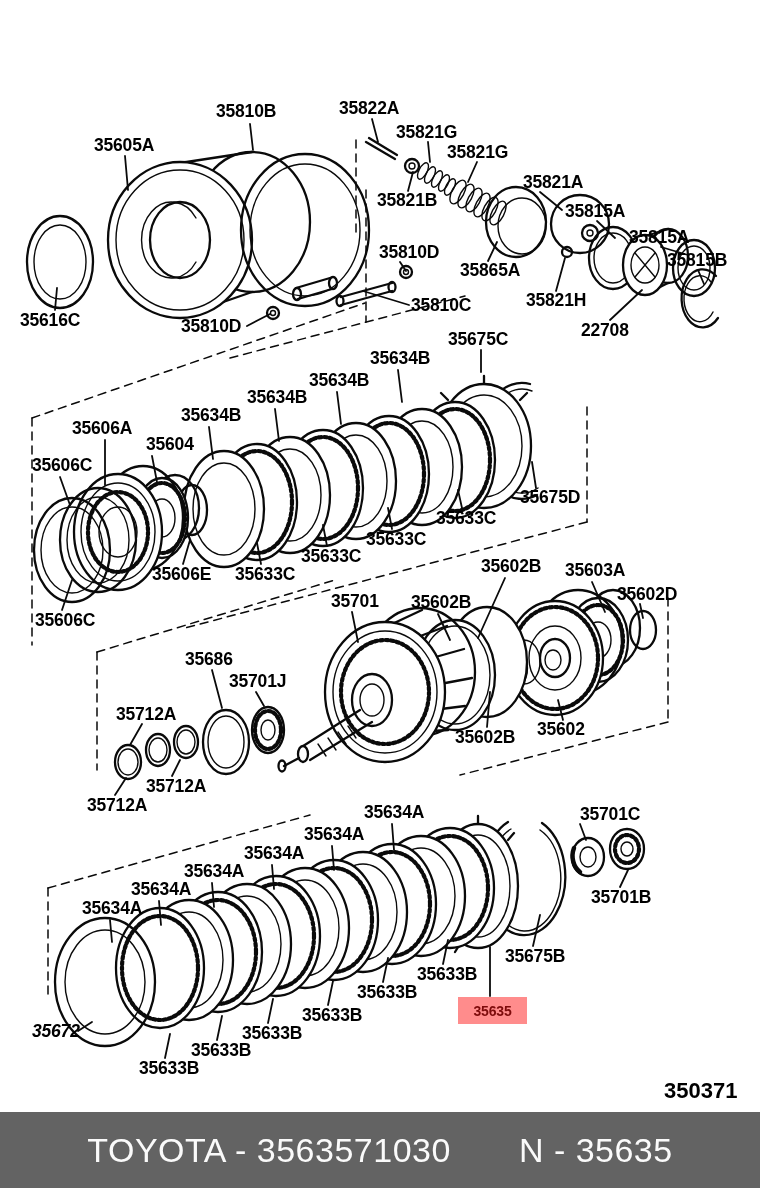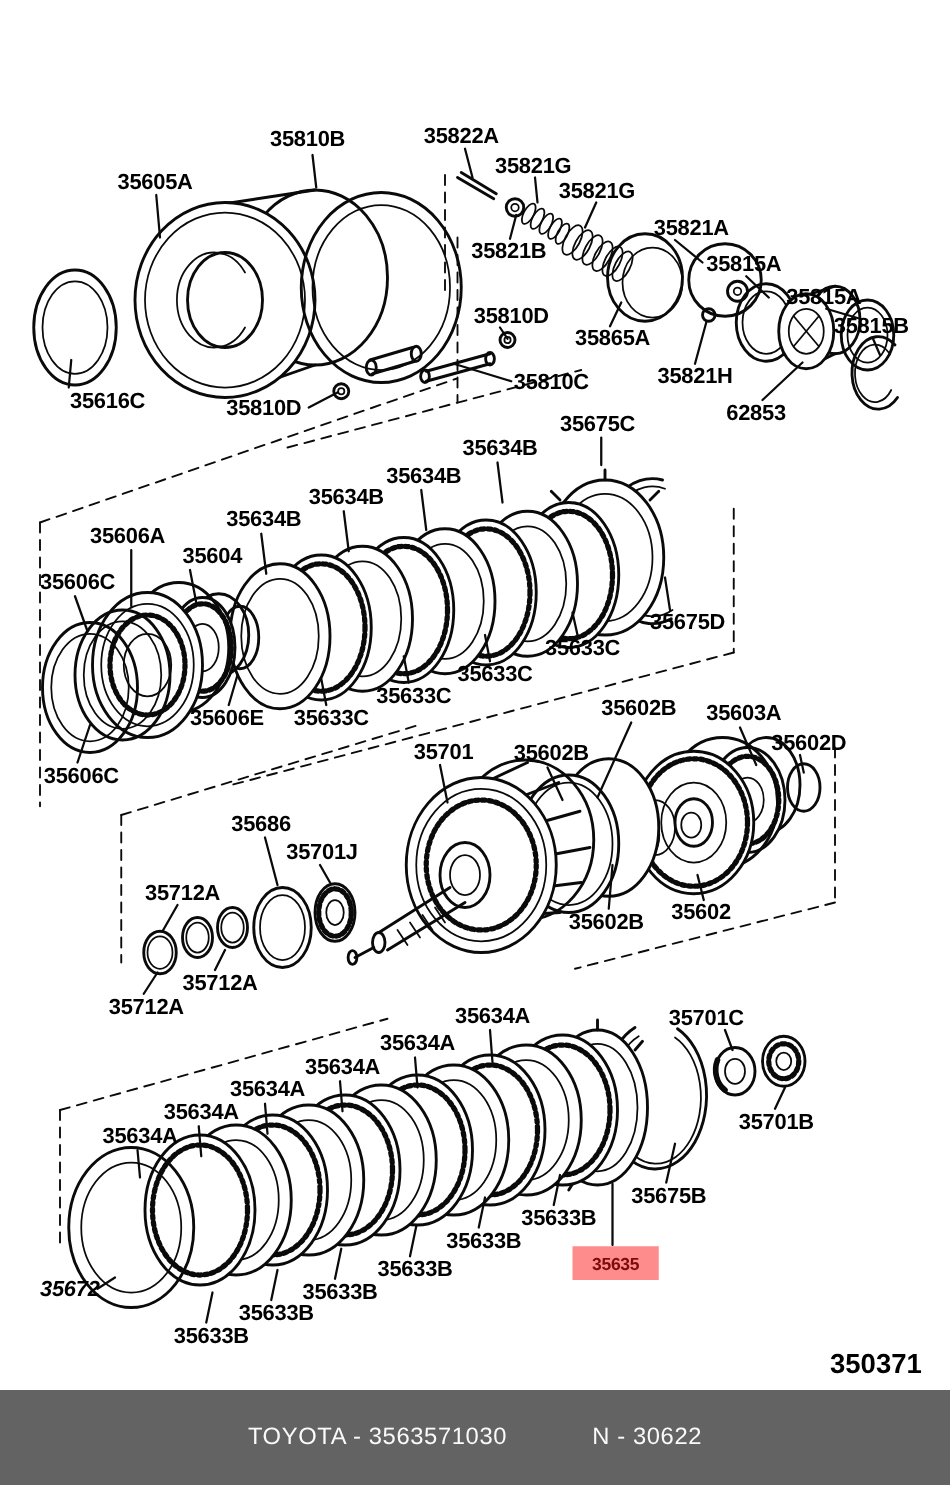--- a/index.html
+++ b/index.html
@@ -14,21 +14,21 @@
   svg .leader{stroke-width:1.8;}
   svg .dashline{stroke-width:1.5;stroke-dasharray:8 6;}
   svg .crescent{stroke-width:4.5;}
   .plabel{position:absolute;font-weight:700;font-size:17.5px;line-height:1;
           color:#000;white-space:nowrap;letter-spacing:-0.2px;}
   .highlight{position:absolute;display:flex;align-items:center;justify-content:center;
              font-weight:700;font-size:14px;letter-spacing:-0.2px;}
   .refnum{position:absolute;left:664px;top:1078px;font-weight:700;font-size:22px;color:#000;}
   .footer{position:absolute;left:0;top:1112px;width:760px;height:76px;
           display:flex;align-items:center;justify-content:center;gap:68px;
-          font-size:19px;font-weight:400;letter-spacing:0.5px;}
+          font-size:34px;font-weight:400;letter-spacing:0.5px;}
 </style>
 </head>
 <body>
 
 <div class="stage">
 
   <svg width="760" height="1112" viewBox="0 0 760 1112">
 
     <g>
       <path class="dashline" d="M356,140 L356,236"></path>
@@ -269,22 +269,22 @@
       <div class="plabel" style="left: 447px; top: 144px;">35821G</div>
       <div class="plabel" style="left: 506px; top: 174px; margin-left: 17px;">35821A</div>
       <div class="plabel" style="left: 377px; top: 192px;">35821B</div>
       <div class="plabel" style="left: 565px; top: 203px;">35815A</div>
       <div class="plabel" style="left: 629px; top: 229px;">35815A</div>
       <div class="plabel" style="left: 667px; top: 252px;">35815B</div>
       <div class="plabel" style="left: 379px; top: 244px;">35810D</div>
       <div class="plabel" style="left: 460px; top: 262px;">35865A</div>
       <div class="plabel" style="left: 526px; top: 292px;">35821H</div>
       <div class="plabel" style="left: 411px; top: 297px;">35810C</div>
-      <div class="plabel" style="left: 581px; top: 322px;">62853</div>
-      <div class="plabel" style="left: 20px; top: 312px; margin-left: 36px;">35616C</div>
+      <div class="plabel" style="left: 581px; top: 322px;">22708</div>
+      <div class="plabel" style="left: 20px; top: 312px;">35616C</div>
       <div class="plabel" style="left: 181px; top: 318px;">35810D</div>
       <div class="plabel" style="left: 448px; top: 331px;">35675C</div>
       <div class="plabel" style="left: 370px; top: 350px;">35634B</div>
       <div class="plabel" style="left: 309px; top: 372px;">35634B</div>
       <div class="plabel" style="left: 247px; top: 389px;">35634B</div>
       <div class="plabel" style="left: 181px; top: 407px;">35634B</div>
       <div class="plabel" style="left: 72px; top: 420px;">35606A</div>
       <div class="plabel" style="left: 126px; top: 436px; margin-left: 20px;">35604</div>
       <div class="plabel" style="left: 32px; top: 457px;">35606C</div>
       <div class="plabel" style="left: 520px; top: 489px;">35675D</div>
@@ -299,21 +299,21 @@
       <div class="plabel" style="left: 617px; top: 586px;">35602D</div>
       <div class="plabel" style="left: 411px; top: 594px;">35602B</div>
       <div class="plabel" style="left: 331px; top: 593px;">35701</div>
       <div class="plabel" style="left: 185px; top: 651px;">35686</div>
       <div class="plabel" style="left: 229px; top: 673px;">35701J</div>
       <div class="plabel" style="left: 116px; top: 706px;">35712A</div>
       <div class="plabel" style="left: 455px; top: 729px;">35602B</div>
       <div class="plabel" style="left: 537px; top: 721px;">35602</div>
       <div class="plabel" style="left: 146px; top: 778px;">35712A</div>
       <div class="plabel" style="left: 87px; top: 797px;">35712A</div>
-      <div class="plabel" style="left: 535px; top: 806px;">35701C</div>
+      <div class="plabel" style="left: 580px; top: 806px;">35701C</div>
       <div class="plabel" style="left: 364px; top: 804px;">35634A</div>
       <div class="plabel" style="left: 304px; top: 826px;">35634A</div>
       <div class="plabel" style="left: 244px; top: 845px;">35634A</div>
       <div class="plabel" style="left: 184px; top: 863px;">35634A</div>
       <div class="plabel" style="left: 131px; top: 881px;">35634A</div>
       <div class="plabel" style="left: 82px; top: 900px;">35634A</div>
       <div class="plabel" style="left: 591px; top: 889px;">35701B</div>
       <div class="plabel" style="left: 505px; top: 948px;">35675B</div>
       <div class="plabel" style="left: 417px; top: 966px;">35633B</div>
       <div class="plabel" style="left: 357px; top: 984px;">35633B</div>
@@ -323,15 +323,15 @@
       <div class="plabel" style="left: 139px; top: 1060px;">35633B</div>
       <div class="plabel" style="left: 32px; top: 1023px; font-style: italic;">35672</div>
     </div>
 
   <div class="highlight" style="left: 458px; top: 997px; width: 69px; height: 27px; background: rgb(255, 140, 140); color: rgb(125, 11, 11);">35635</div>
 
   <div class="refnum">350371</div>
 
   <div class="footer" style="background: rgb(99, 99, 99); color: rgb(250, 250, 250);">
     <span>TOYOTA - 3563571030</span>
-    <span>N - 30622</span>
+    <span>N - 35635</span>
   </div>
 </div>
 
 </body></html>

